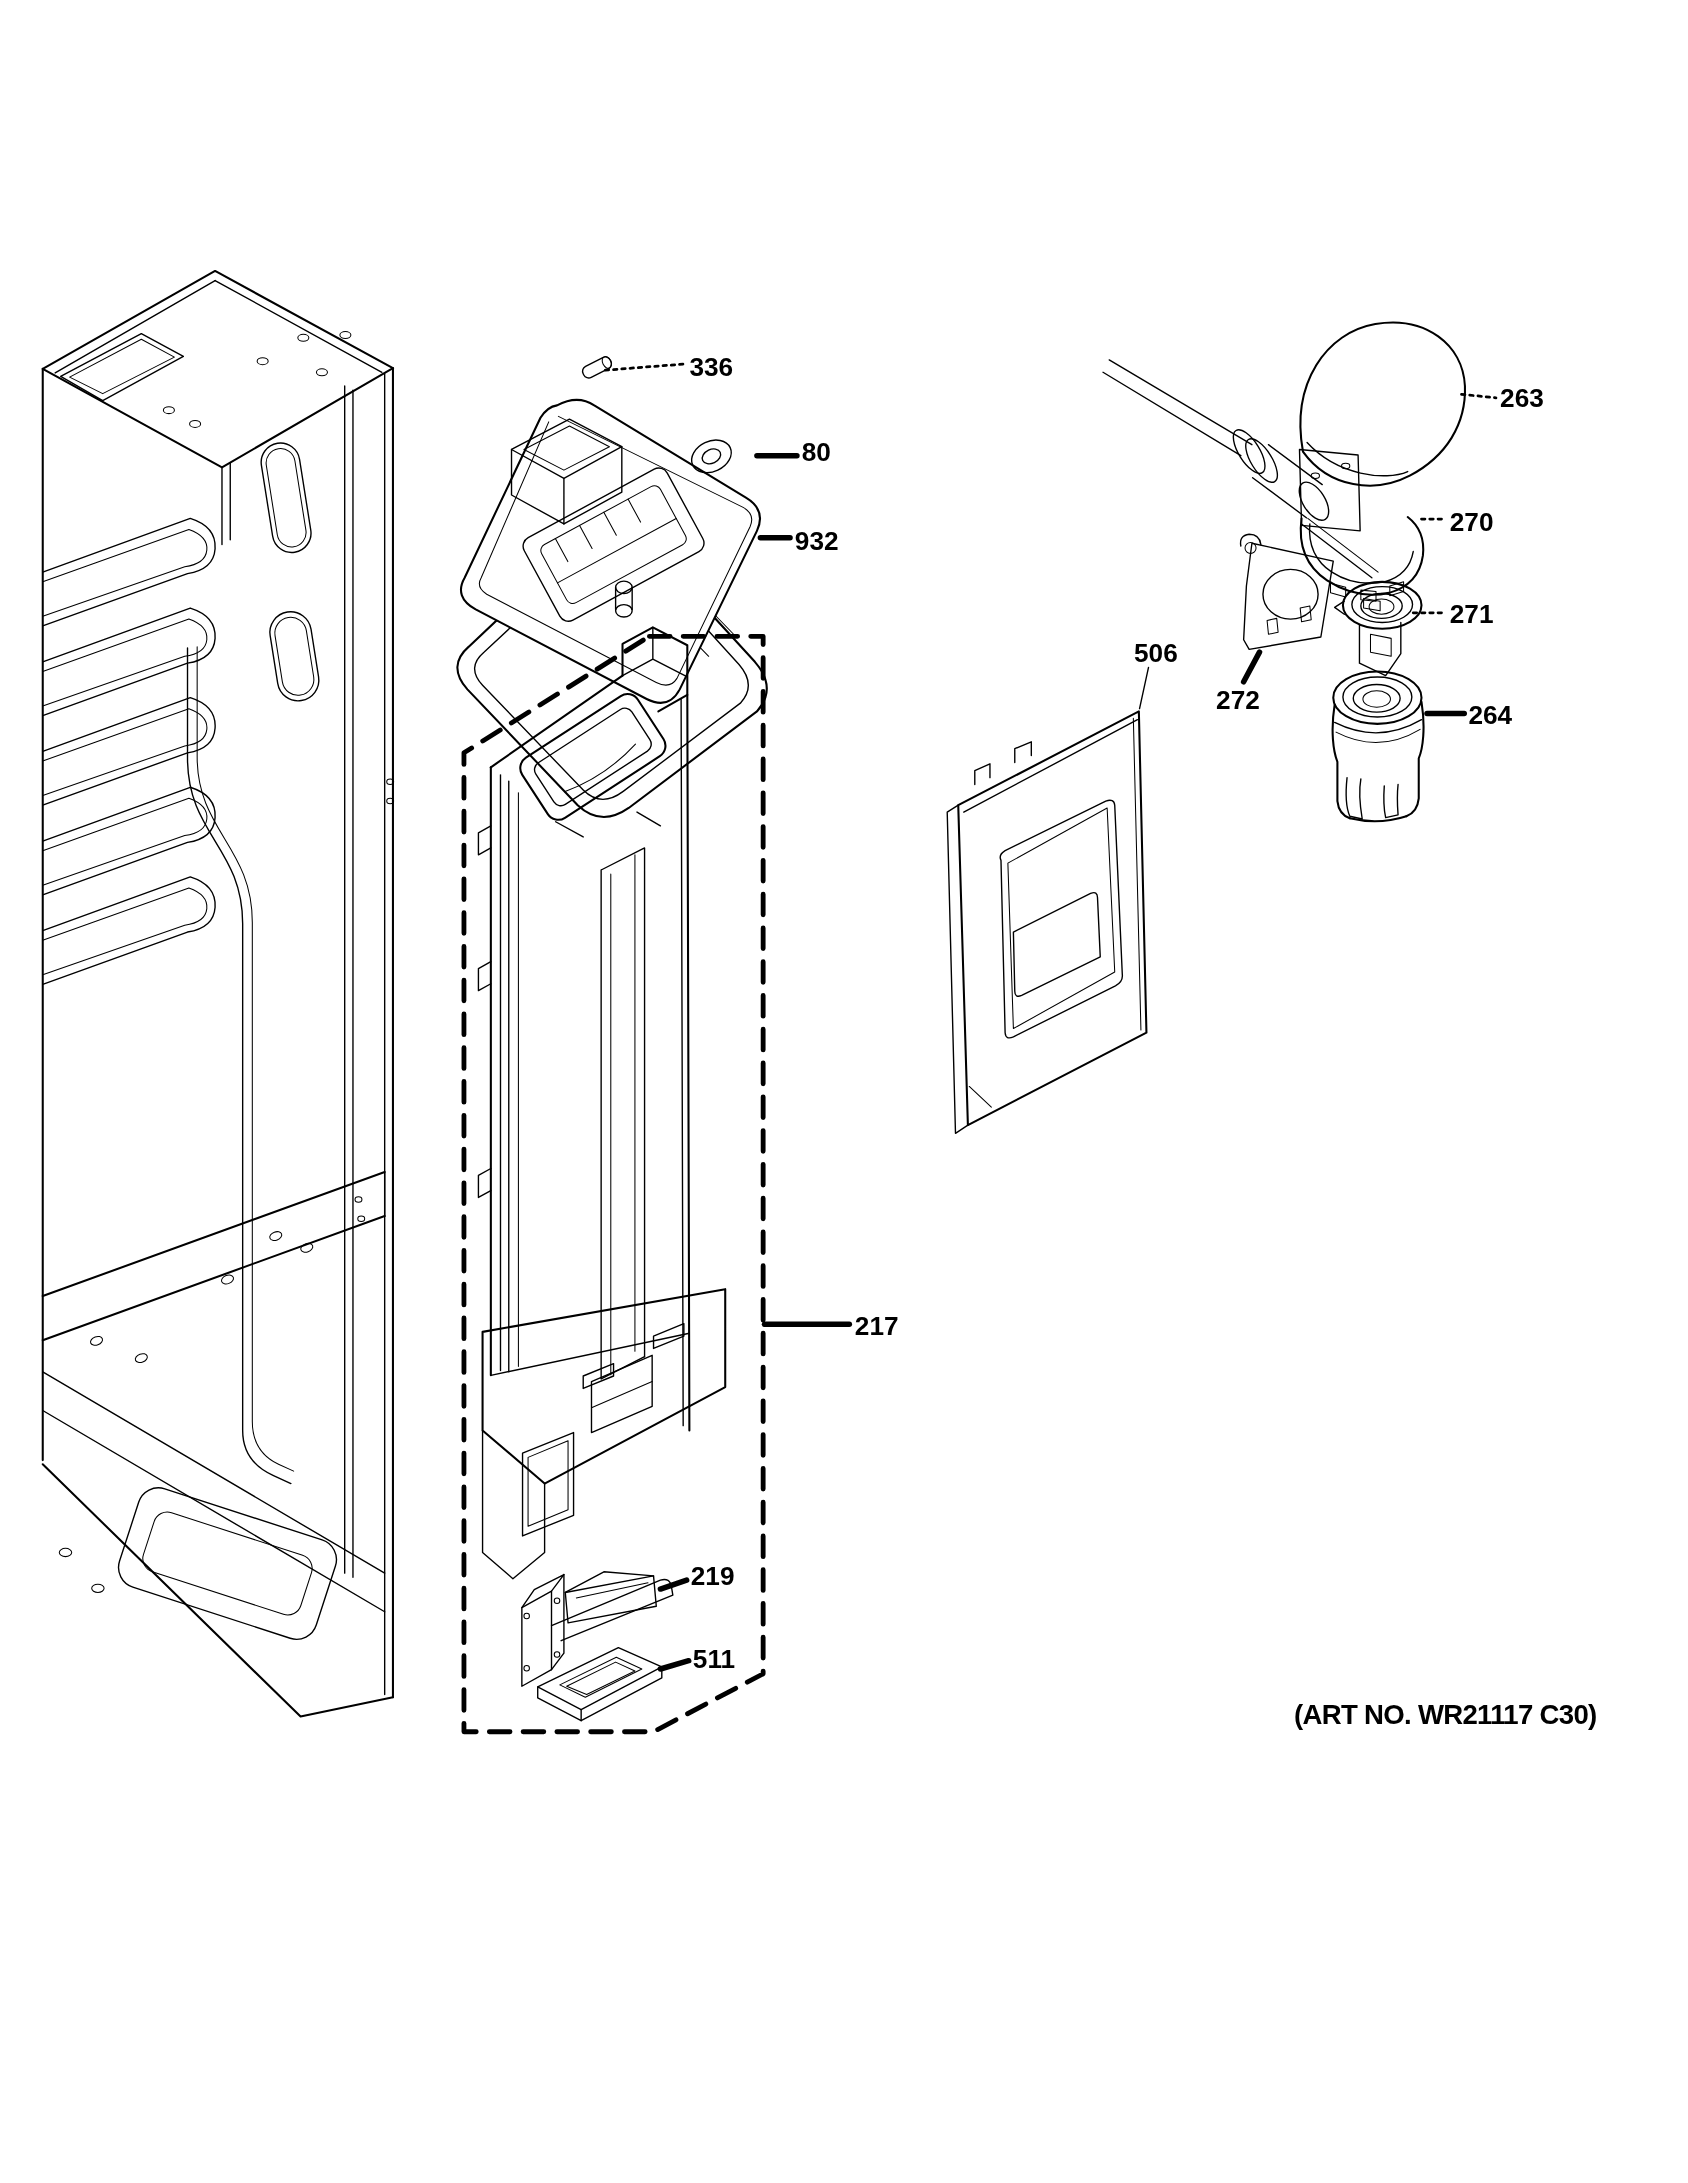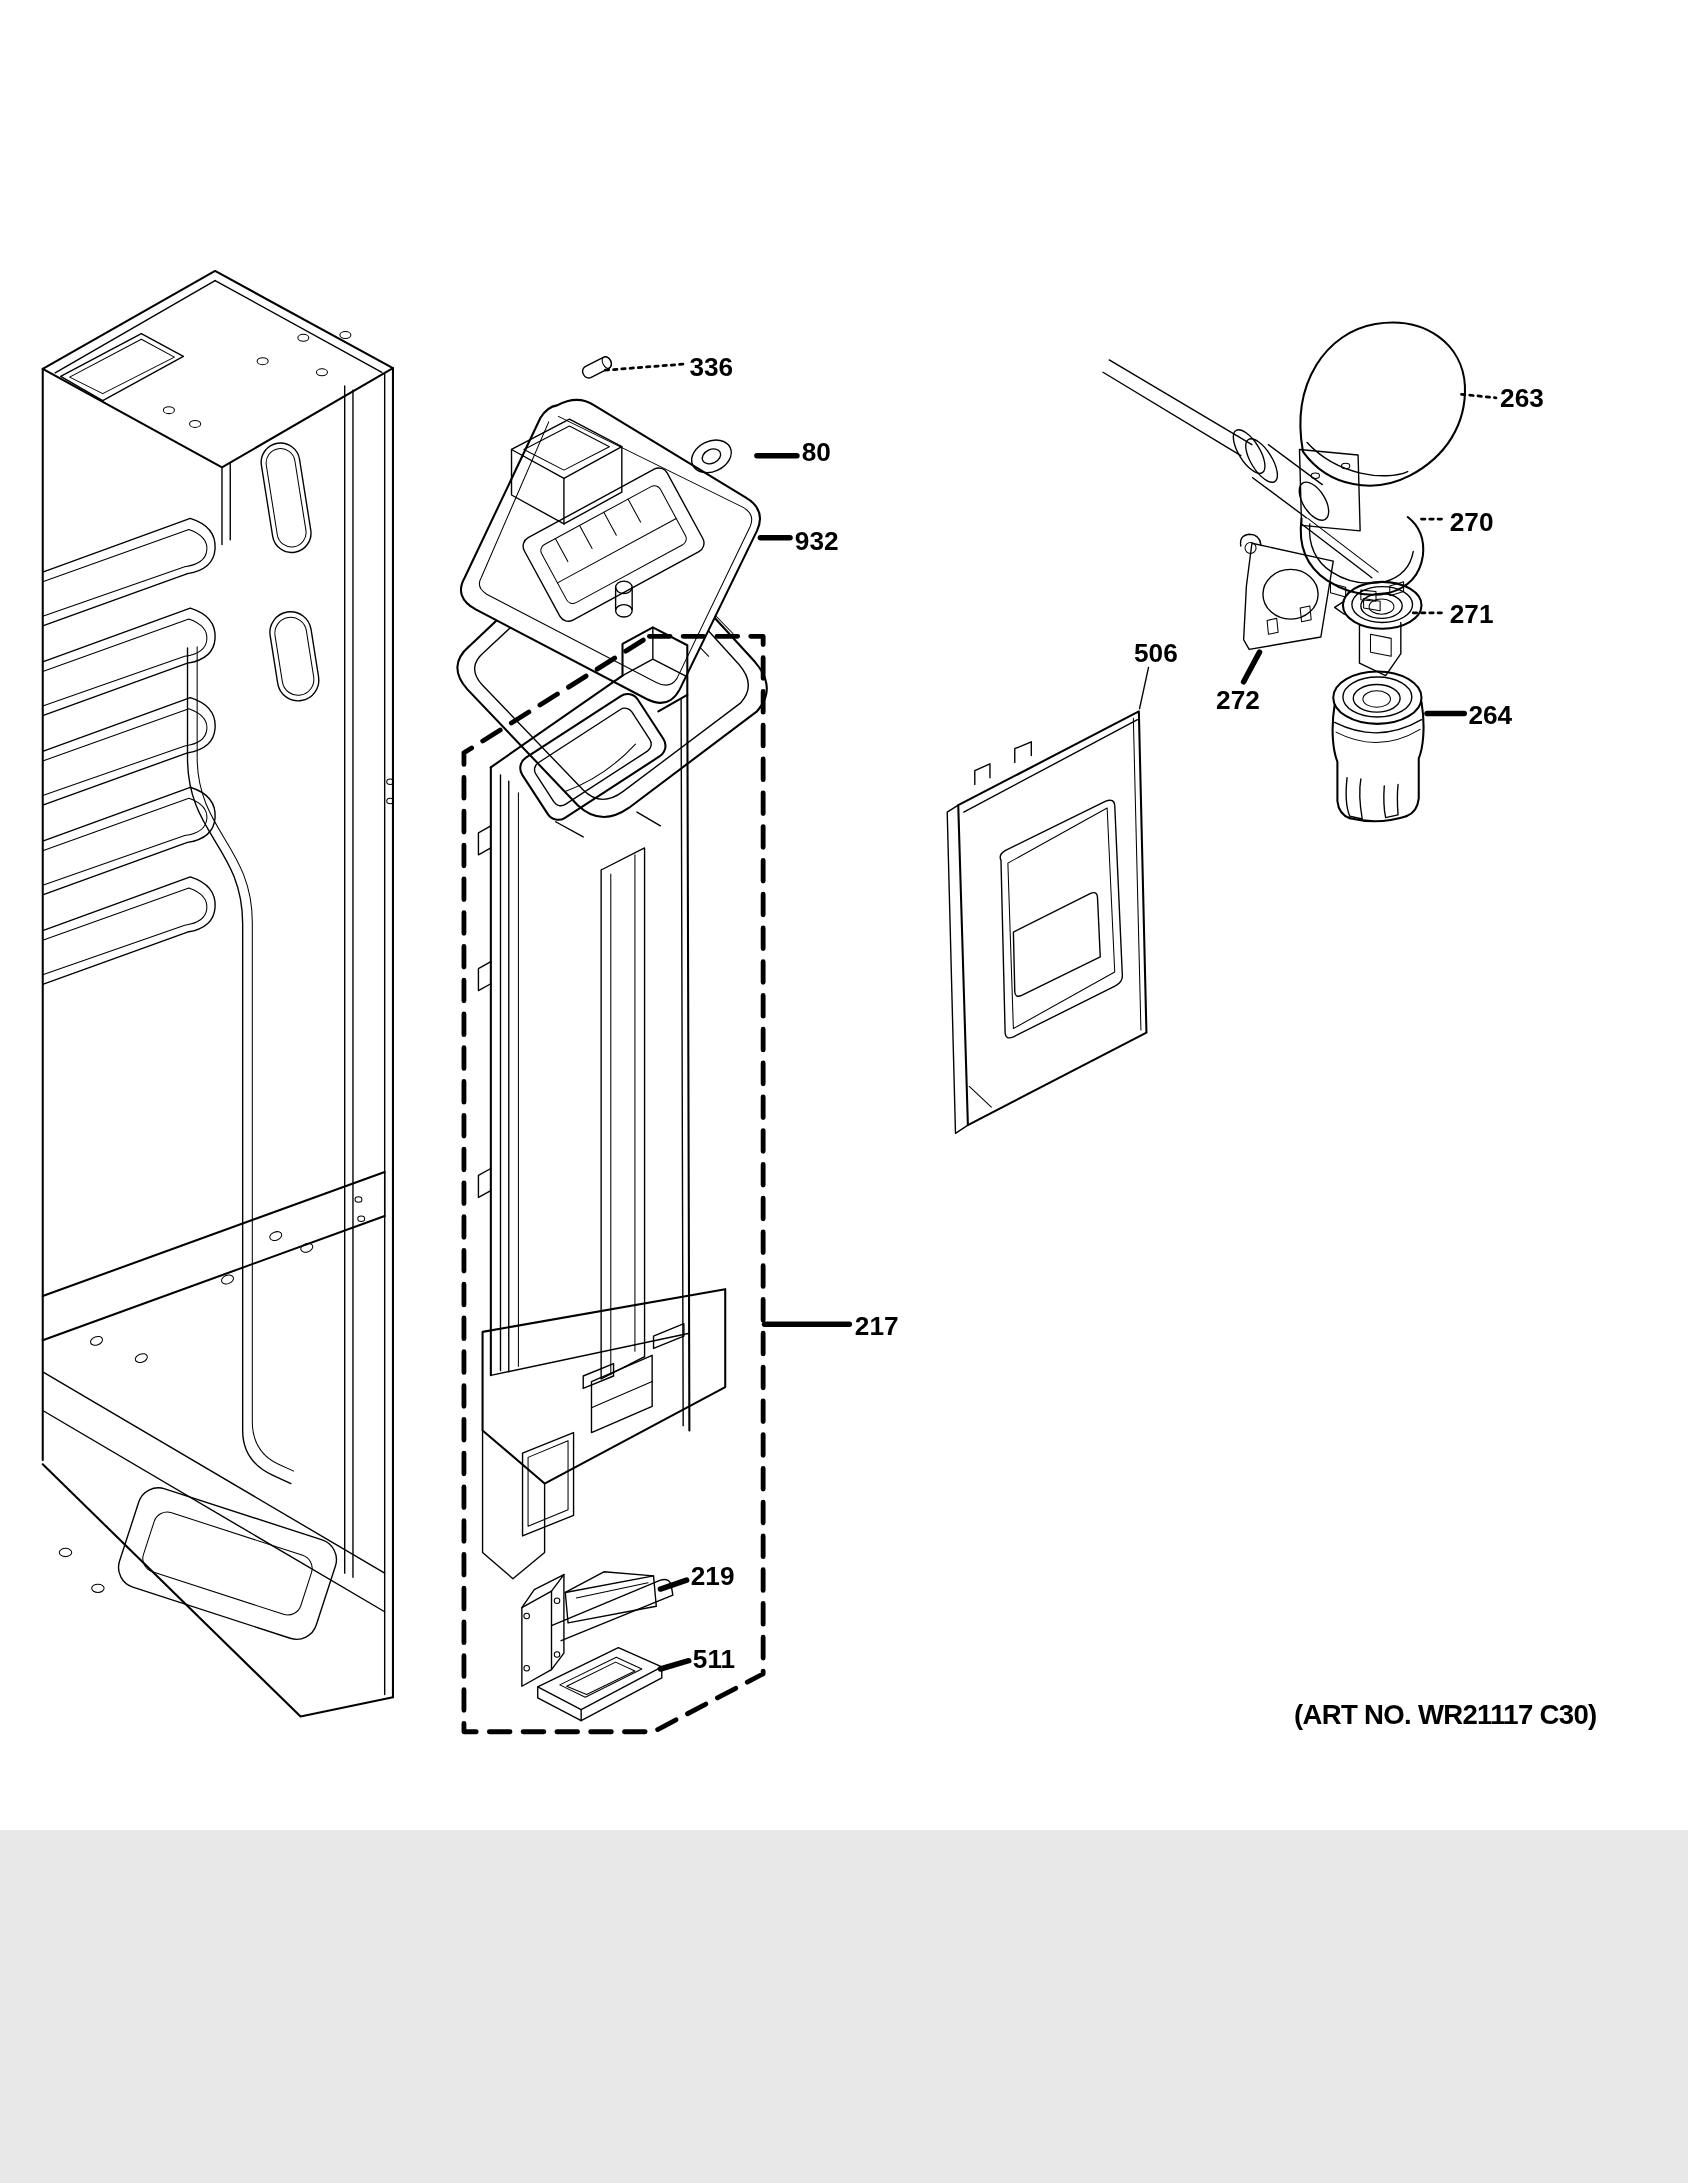--- a/index.html
+++ b/index.html
@@ -1,18 +1,18 @@
 <!DOCTYPE html>
 <html style="--ink: #000000; --paper: #ffffff;font-size:11px"><head>
 <meta charset="utf-8">
 <style>
   html,body{margin:0;padding:0;background:#e8e8e8;}
   .stage{
     position:relative;
-    width:1689px;height:1830px;
+    width:1689px;height:2183px;
     background:var(--paper,#ffffff);
     margin:0 auto;
     font-family:"Liberation Sans",sans-serif;
   }
   .stage svg{position:absolute;inset:0;}
   .ln{stroke:var(--ink,#000);fill:none;stroke-width:3;stroke-linecap:round;stroke-linejoin:round;}
   .thin{stroke-width:2;}
   .vthin{stroke-width:1.5;}
   .thick{stroke-width:8;}
   .fillw{fill:#fff;}

